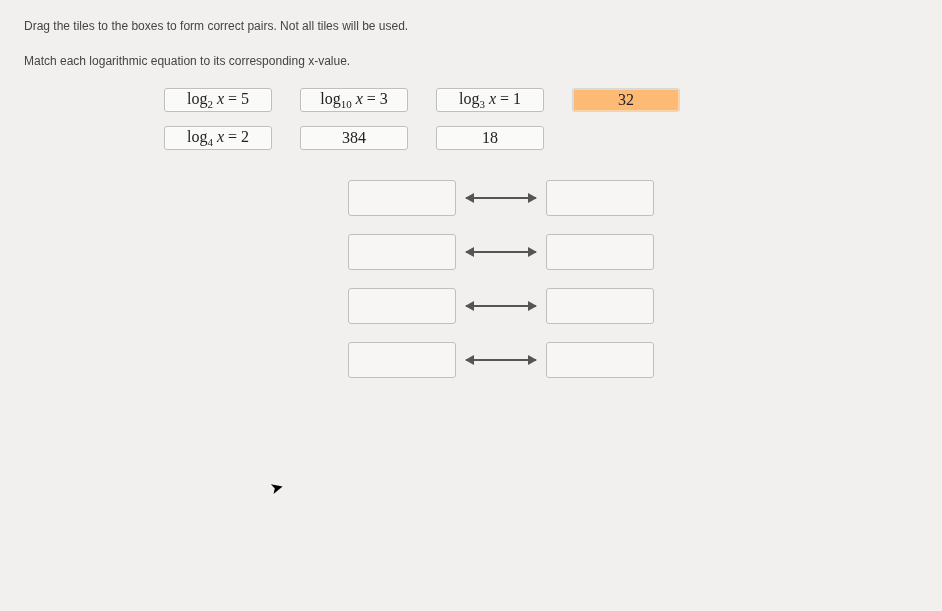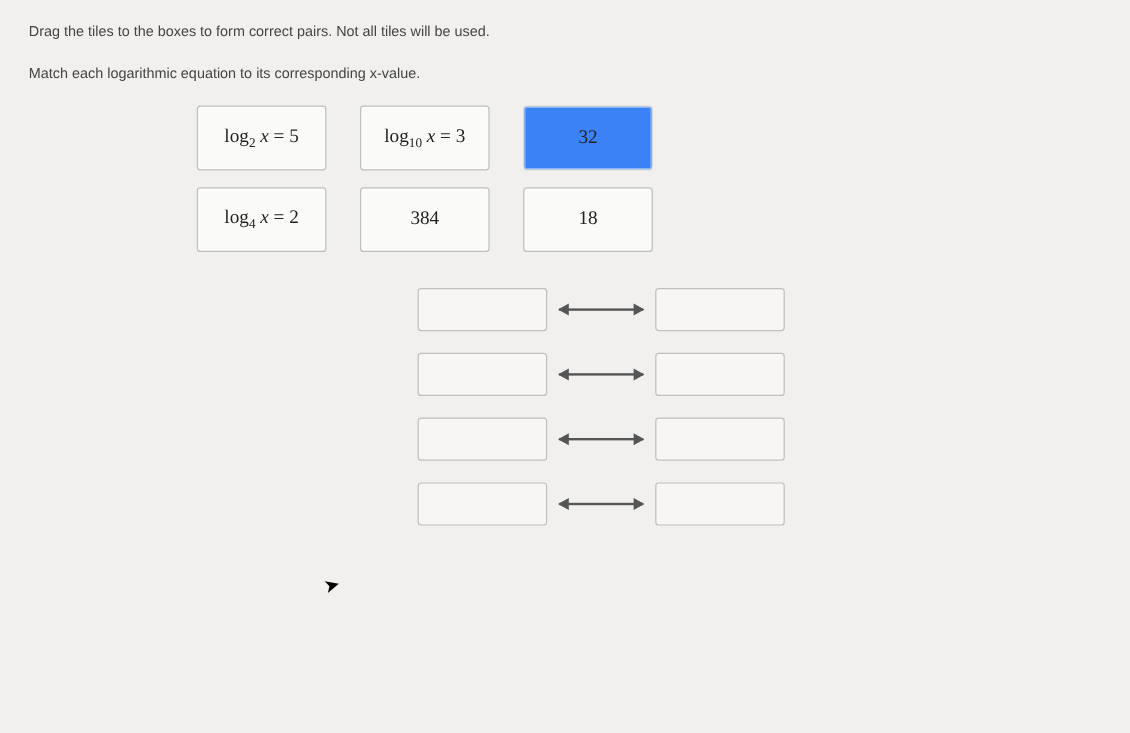--- a/index.html
+++ b/index.html
@@ -25,33 +25,33 @@
       display: flex;
       gap: 28px;
       margin-bottom: 14px;
       align-items: center;
     }
     .tile {
       border: 1px solid #bfbfbf;
       background: #fafaf9;
       border-radius: 3px;
       min-width: 108px;
-      height: 54px;
+      height: 24px;
       display: flex;
       align-items: center;
       justify-content: center;
       font-family: "Times New Roman", serif;
       font-size: 16px;
       color: #222;
       padding: 0 10px;
       box-shadow: inset 0 0 0 1px rgba(255,255,255,0.4);
       cursor: grab;
     }
     .tile-plain {
-      background: #3b82f6;
+      background: #fdba74;
       border: 1px solid #d8d8d8;
     }
     .math { font-family: "Times New Roman", serif; }
     .sub { font-size: 11px; vertical-align: sub; }
     .var { font-style: italic; }
     .pairs-area {
       display: flex;
       flex-direction: column;
       gap: 18px;
       align-items: center;
@@ -108,20 +108,23 @@
 </p>
 
 <div class="tiles-area">
   <div class="tile-row" id="row1">
       <div class="tile">
         <span class="math">log<span class="sub">2</span> <span class="var">x</span> = 5</span>
       </div>
       <div class="tile">
         <span class="math">log<span class="sub">10</span> <span class="var">x</span> = 3</span>
       </div>
+      <div class="tile">
+        <span class="math">log<span class="sub">3</span> <span class="var">x</span> = 1</span>
+      </div>
       <div class="tile tile-plain">
         <span>32</span>
       </div>
     </div>
   <div class="tile-row" id="row2">
       <div class="tile">
         <span class="math">log<span class="sub">4</span> <span class="var">x</span> = 2</span>
       </div>
       <div class="tile">
         <span>384</span>

